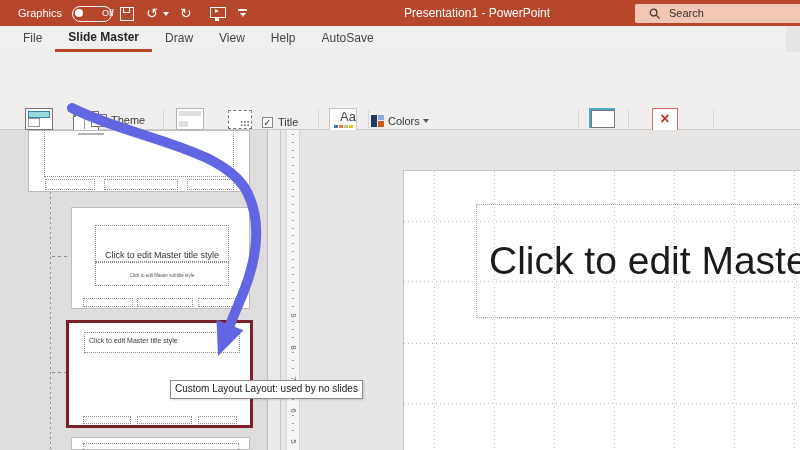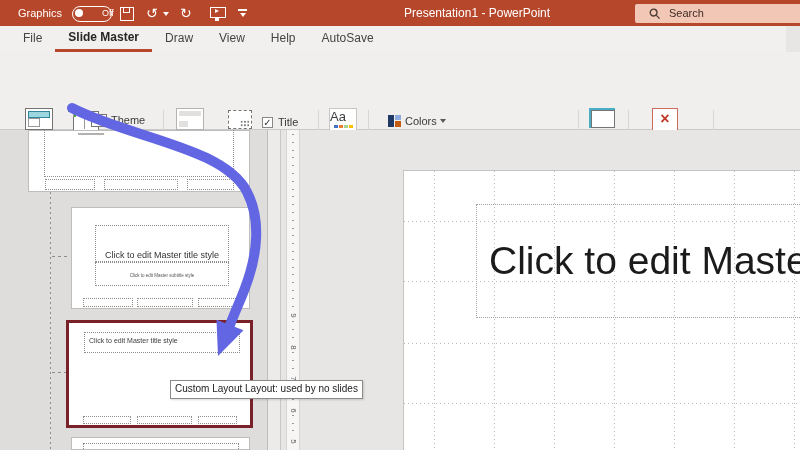--- a/index.html
+++ b/index.html
@@ -52,21 +52,21 @@
   .plus i{position:absolute;left:5px;top:0;width:2px;height:12px;background:#4EA72E}
   .ic-s{width:14px;height:11px;margin-right:4px}
   .ic-s .x{position:absolute;right:-3px;bottom:-4px;font-size:9px;font-weight:bold;color:#C0392B;line-height:9px}
   .ic-s .b{position:absolute;left:-3px;bottom:-2px;width:6px;height:8px;background:#BDD7EE;border:1px solid #2E75B6}
   .ic-mlo{width:26px;height:20px;border-color:#B5B3B1}
   .ic-mlo i{position:absolute;left:2px;top:2px;right:2px;height:5px;background:#E2E0DE}
   .ic-mlo u{position:absolute;left:2px;bottom:2px;width:9px;height:6px;background:#E2E0DE}
   .ic-ph{width:22px;height:17px;border:1px dashed #767472;background:#fff;position:relative;display:inline-block;margin-top:2px}
   .ic-ph i{position:absolute;right:1px;bottom:1px;width:10px;height:7px;
            background-image:radial-gradient(#767472 35%,transparent 40%);background-size:3.3px 3.5px}
-  .ic-aa{width:26px;height:24px;border:1px solid #C8C6C4;background:#fff;text-align:left;display:inline-block}
+  .ic-aa{width:26px;height:24px;border:1px solid #C8C6C4;background:#fff;text-align:right;display:inline-block}
   .ic-aa .t{font-size:13px;color:#404040;line-height:16px}
   .ic-aa .d{display:flex;justify-content:center;gap:1px;margin-top:0}
   .ic-aa .d i{width:4px;height:3px}
   .ic-colors{width:13px;height:12px;margin-right:4px}
   .ic-colors .q1{position:absolute;left:0;top:0;width:6px;height:12px;background:#203864}
   .ic-colors .q2{position:absolute;left:7px;top:0;width:6px;height:5px;background:#8FAADC}
   .ic-colors .q3{position:absolute;left:7px;top:6px;width:6px;height:6px;background:#C55A11}
   .ic-fonts{width:12px;height:12px;border:1px solid #767472;background:#fff;font-size:9px;line-height:11px;text-align:center;color:#404040;margin-right:4px;box-sizing:border-box}
   .ic-eff{width:12px;height:12px;border-radius:50%;background:radial-gradient(circle at 35% 30%,#D6E4F0,#5B9BD5 55%,#2E74B5);margin-right:4px}
   .ic-bgs{width:11px;height:13px;border:1px solid #767472;background:linear-gradient(180deg,#fff 55%,#9DC3E6);margin-right:4px}
@@ -215,21 +215,21 @@
             <i style="background:#A9D18E"></i>
             <i style="background:#FFC000"></i>
           </div>
       </span>
       <div class="lbl"><span>Themes</span></div>
       <span class="chev"></span>
     </div>
     <div class="abs grplab" style="left:313px;width:60px">Edit Theme</div>
     <div class="abs vdiv" style="left:368px"></div>
 
-    <div class="abs smallbtn" style="left:388px;top:60px">
+    <div class="abs smallbtn" style="left:371px;top:60px">
       <span class="abs-none ic-box ic-colors" style="border:none;background:none">
           <span class="q1"></span>
           <span class="q2"></span>
           <span class="q3"></span>
         </span>
       <span>Colors</span>
         <span class="chev"></span>
     </div>
     <div class="abs smallbtn" style="left:378px;top:81px">
       <span class="ic-fonts">A</span>

